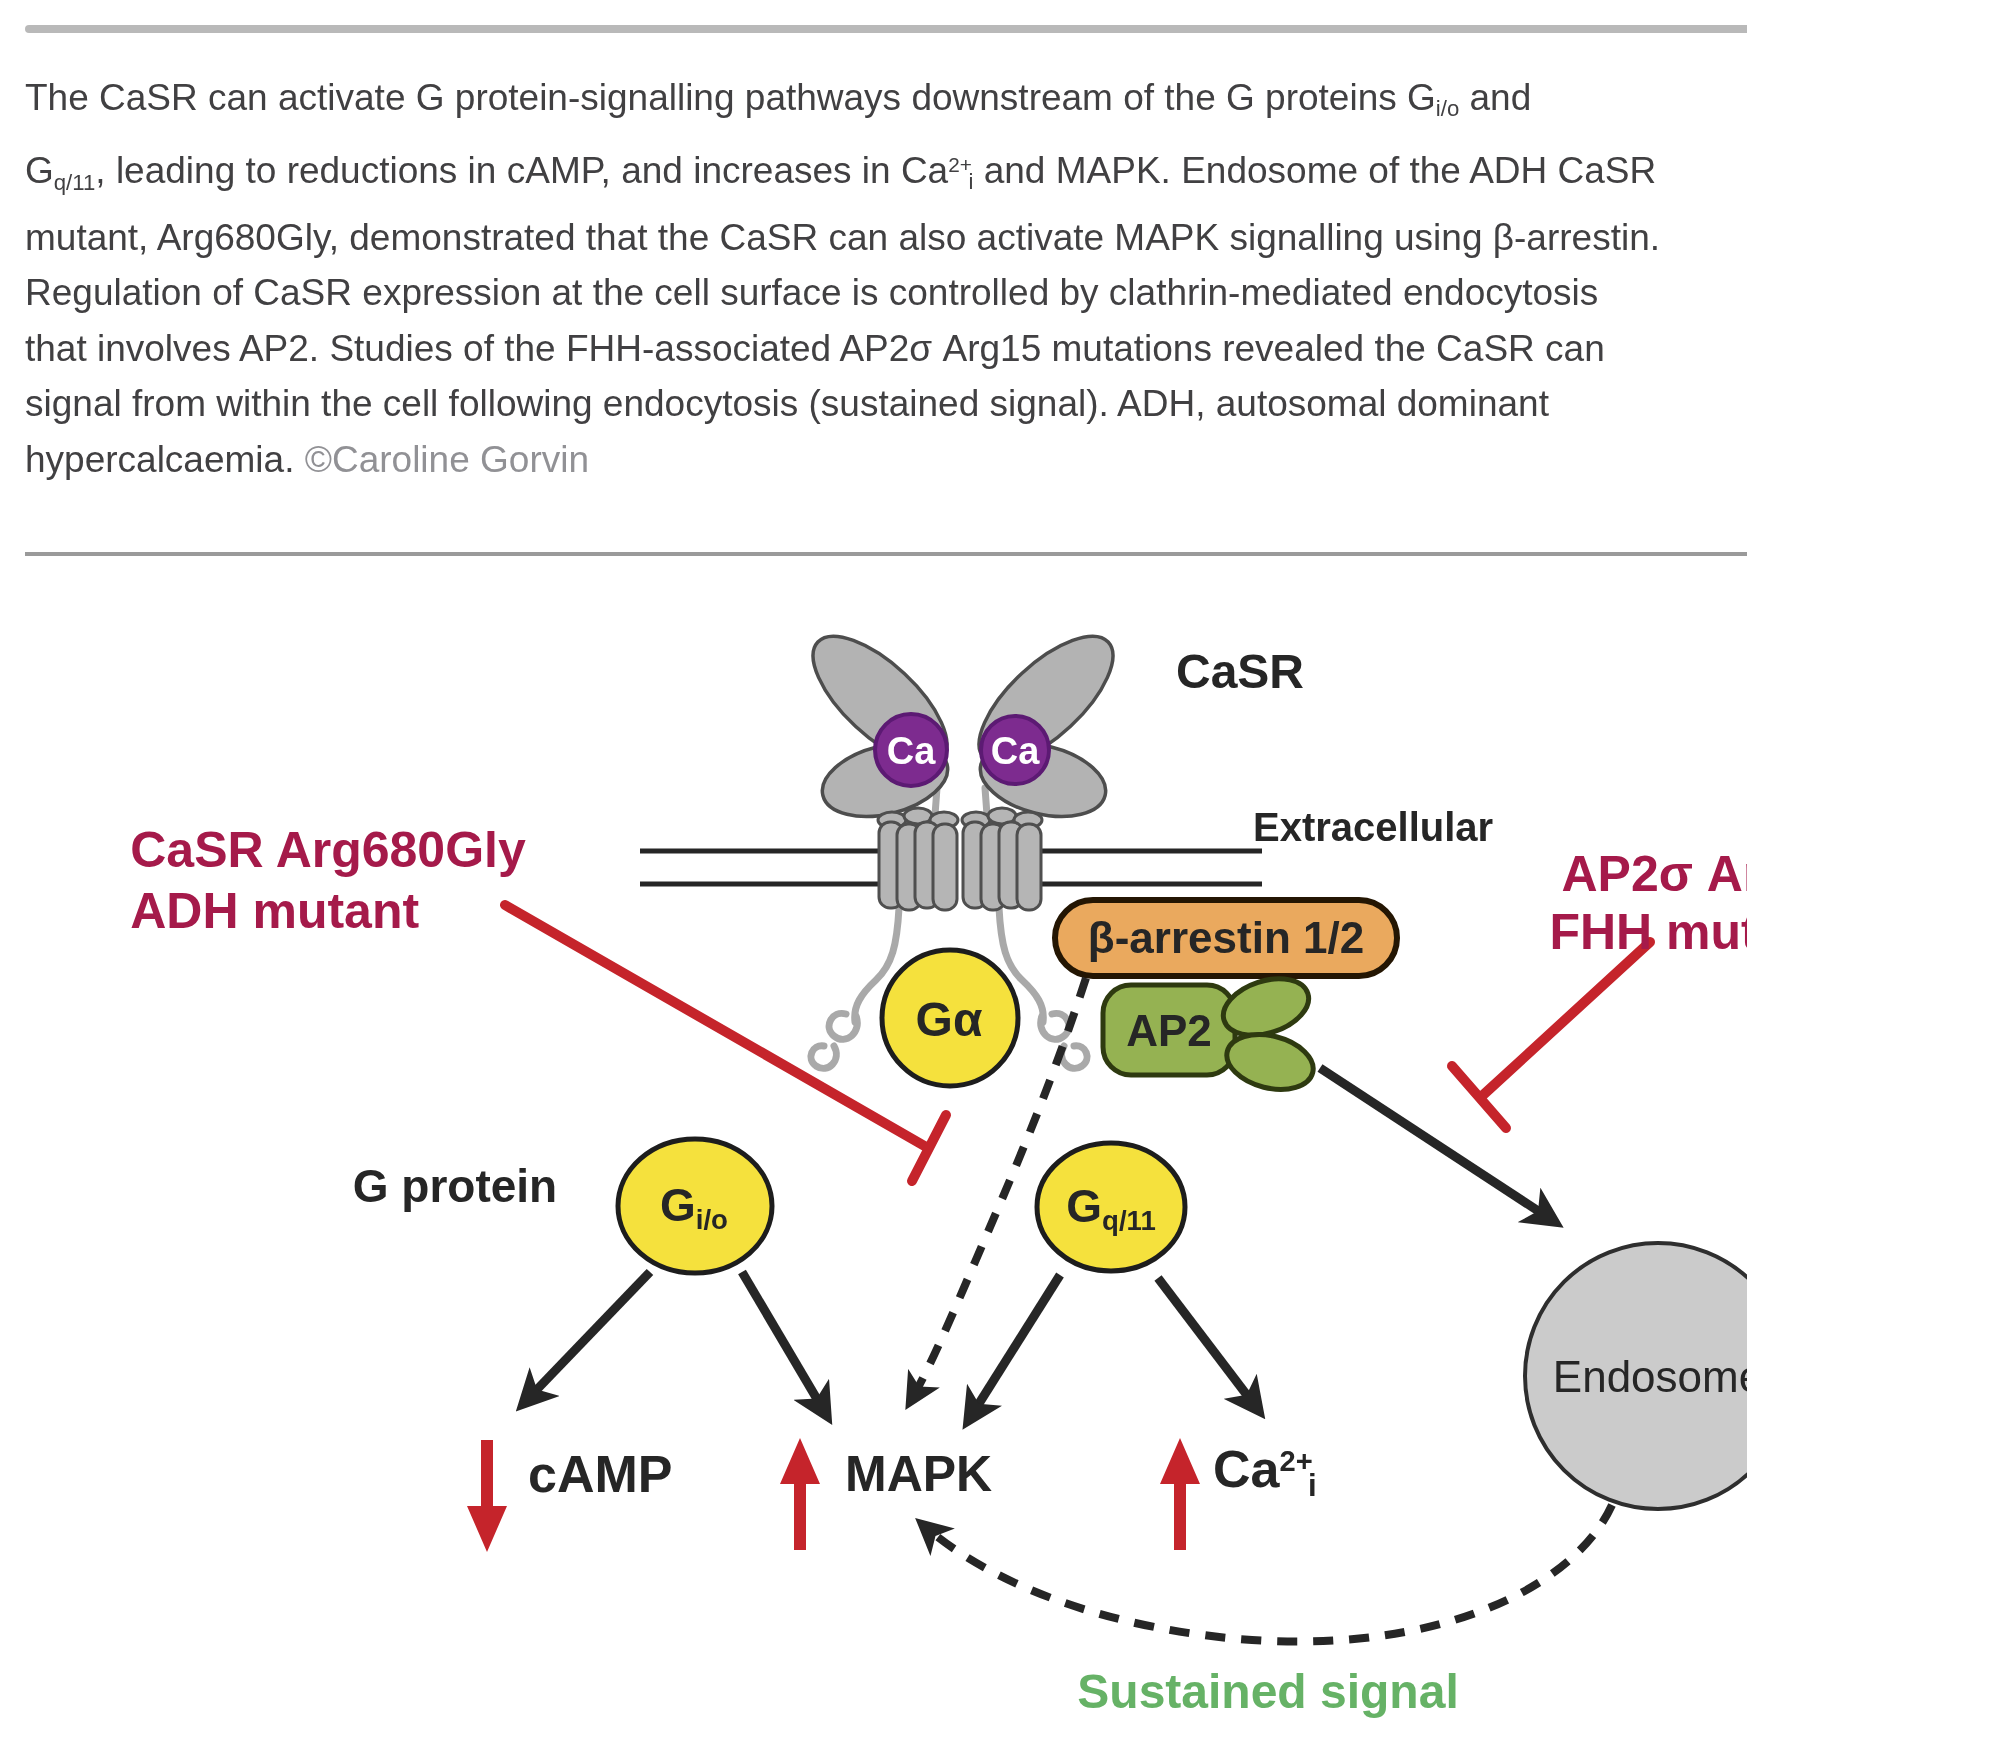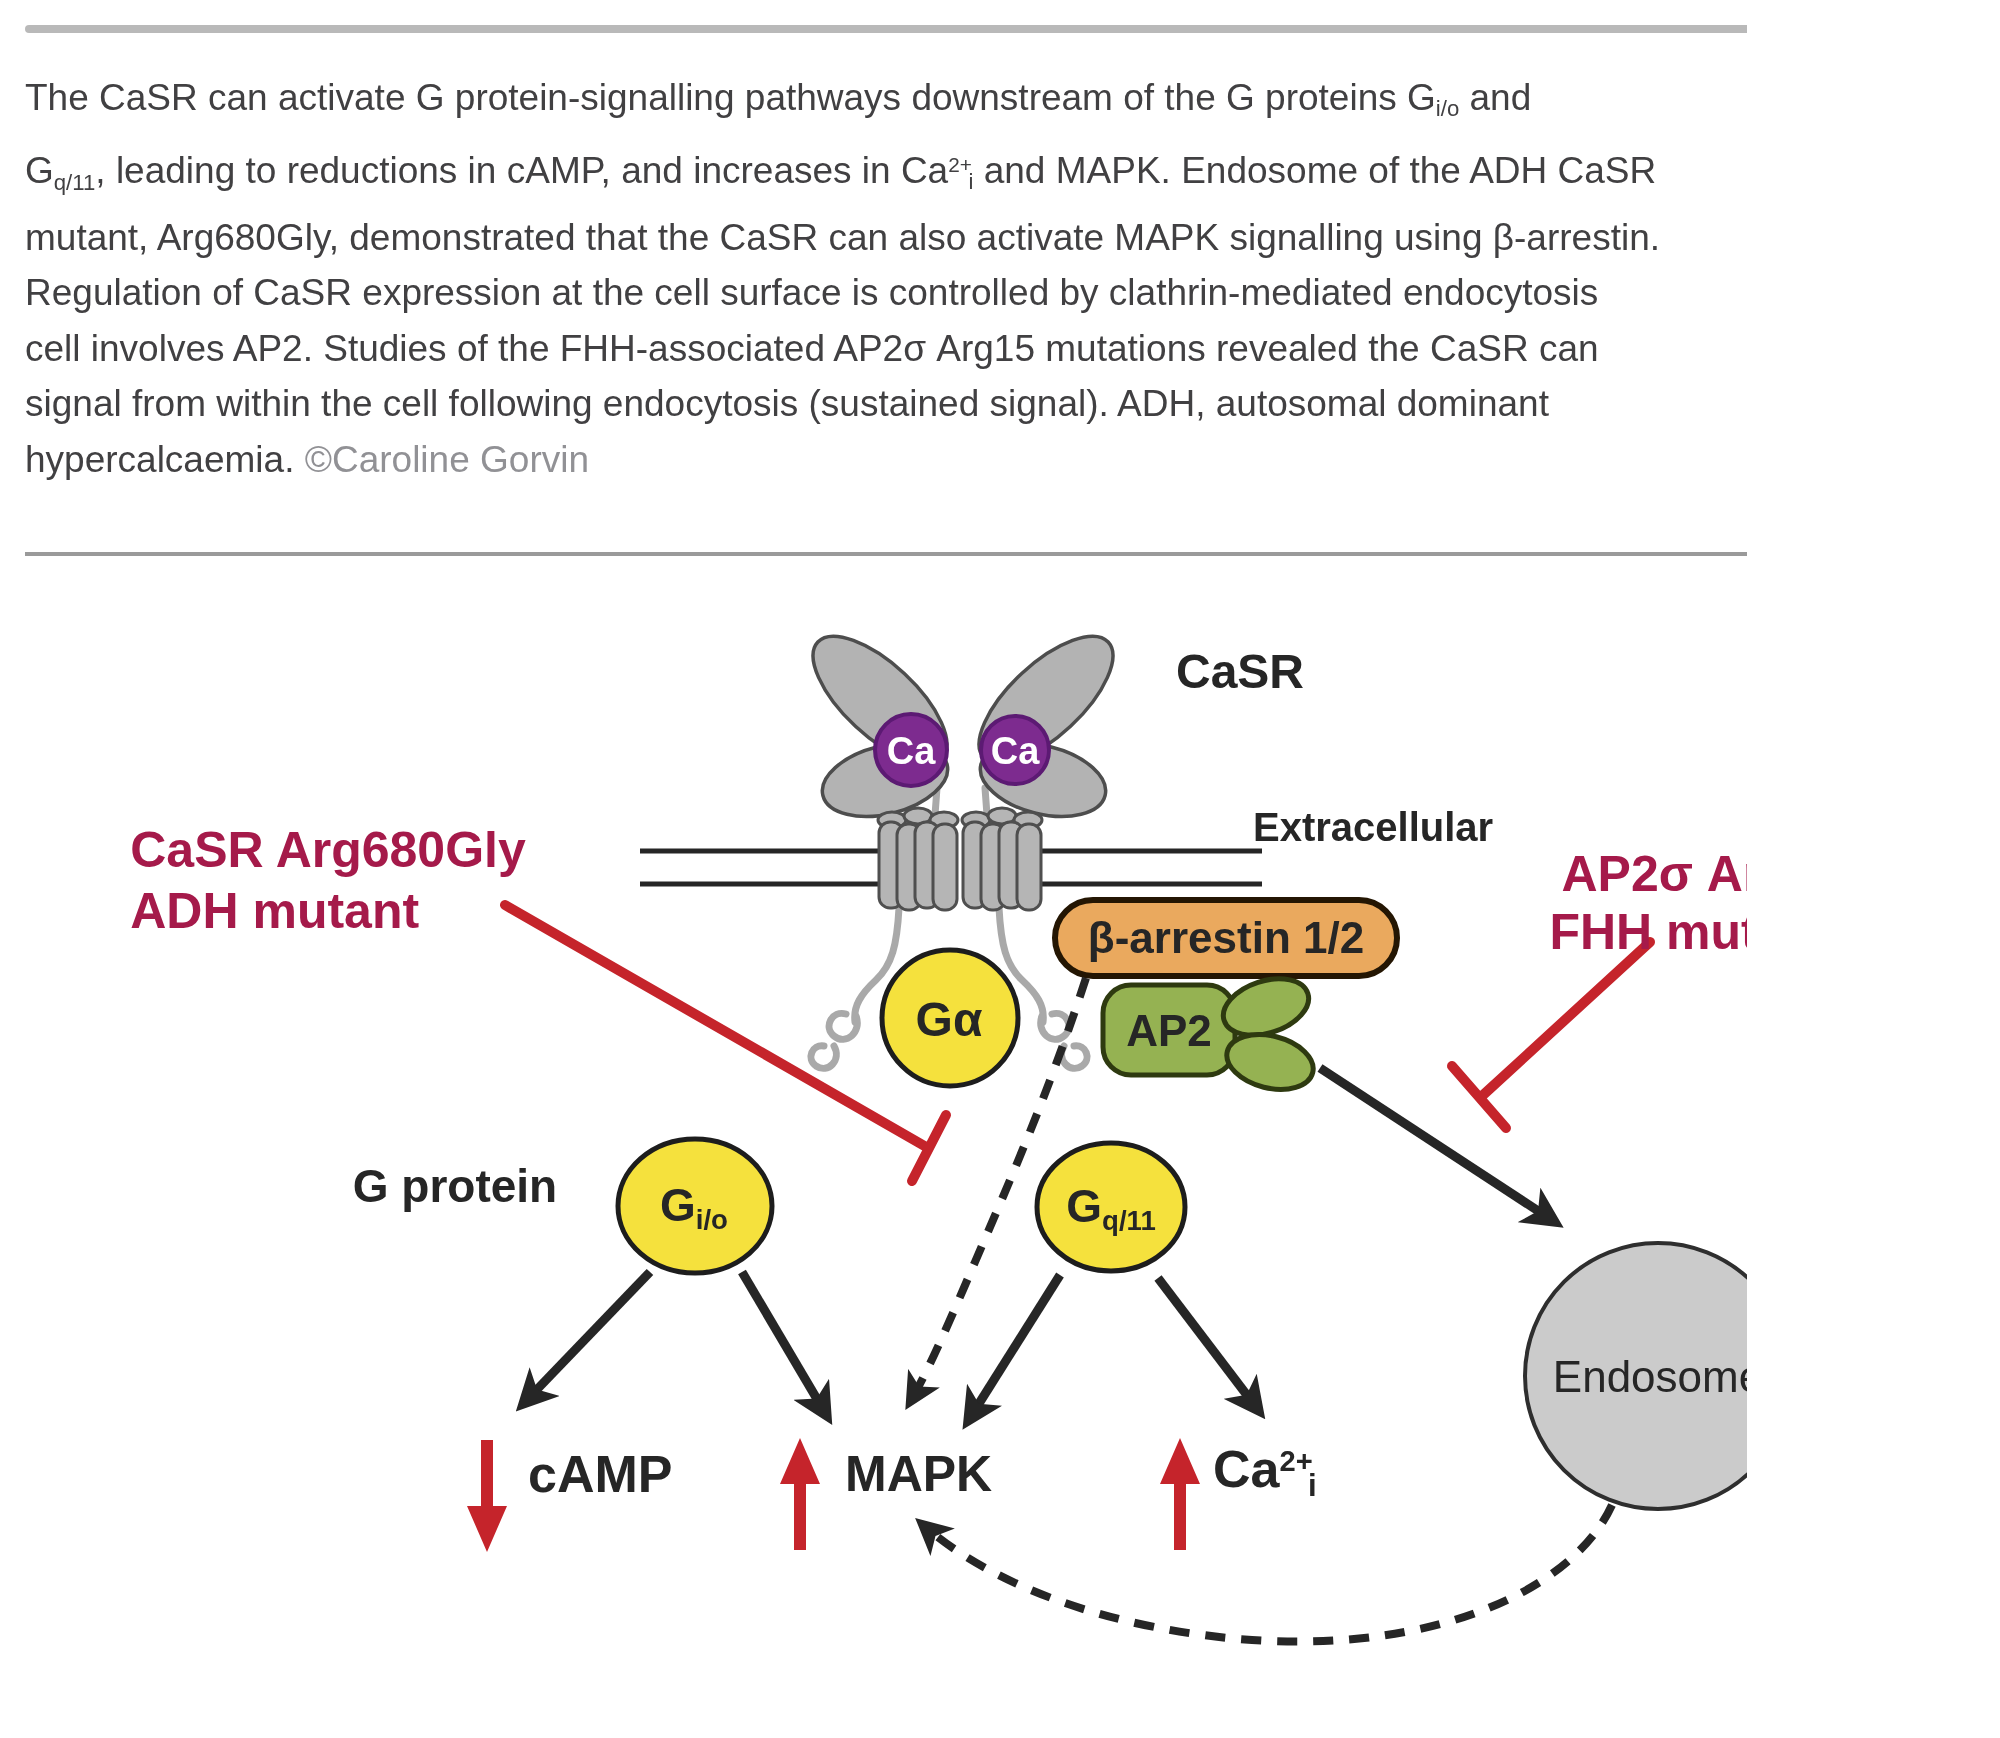--- a/index.html
+++ b/index.html
@@ -62,21 +62,21 @@
 
 <div class="page">
 
   <div class="top-rule"></div>
 
   <div id="caption">
       <div class="cap-line"><span class="">The CaSR can activate G protein-signalling pathways downstream of the G proteins G</span><span class="sub">i/o</span><span class=""> and</span></div>
       <div class="cap-line"><span class="">G</span><span class="sub">q/11</span><span class="">, leading to reductions in cAMP, and increases in Ca</span><span class="sup">2+</span><span class="sub">i</span><span class=""> and MAPK. Endosome of the ADH CaSR</span></div>
       <div class="cap-line"><span class="">mutant, Arg680Gly, demonstrated that the CaSR can also activate MAPK signalling using β-arrestin.</span></div>
       <div class="cap-line"><span class="">Regulation of CaSR expression at the cell surface is controlled by clathrin-mediated endocytosis</span></div>
-      <div class="cap-line"><span class="">cell involves AP2. Studies of the FHH-associated AP2σ Arg15 mutations revealed the CaSR can</span></div>
+      <div class="cap-line"><span class="">that involves AP2. Studies of the FHH-associated AP2σ Arg15 mutations revealed the CaSR can</span></div>
       <div class="cap-line"><span class="">signal from within the cell following endocytosis (sustained signal). ADH, autosomal dominant</span></div>
       <div class="cap-line"><span class="">hypercalcaemia. </span><span class="muted">©Caroline Gorvin</span></div>
     </div>
 
   <div class="divider"></div>
 
   <svg class="fig" width="2000" height="1738" viewBox="0 0 2000 1738" aria-hidden="true">
     <defs>
       <marker id="ah" viewBox="0 0 10 10" refX="7.5" refY="5" markerWidth="4.6" markerHeight="4.6" orient="auto-start-reverse" markerUnits="strokeWidth">
         <path d="M0,0 L10,5 L0,10 L2.6,5 Z" fill="#262626"></path>
@@ -190,14 +190,15 @@
   <div class="lbl" id="ap2-label">AP2</div>
   <div class="lbl" id="ga-label">Gα</div>
   <div class="lbl ca-label" id="ca-left">Ca</div>
   <div class="lbl ca-label" id="ca-right">Ca</div>
   <div class="lbl" id="gio-label"><span class="">G</span><span class="sub">i/o</span></div>
   <div class="lbl" id="gq11-label"><span class="">G</span><span class="sub">q/11</span></div>
   <div class="lbl left-align" id="camp-label">cAMP</div>
   <div class="lbl left-align" id="mapk-label">MAPK</div>
   <div class="lbl left-align" id="cai-label"><span class="">Ca</span><span class="sup">2+</span><span class="sub">i</span></div>
   <div class="lbl" id="endosome-label">Endosome</div>
+  <div class="lbl" id="sustained-label">Sustained signal</div>
 
 </div>
 
 </body></html>

